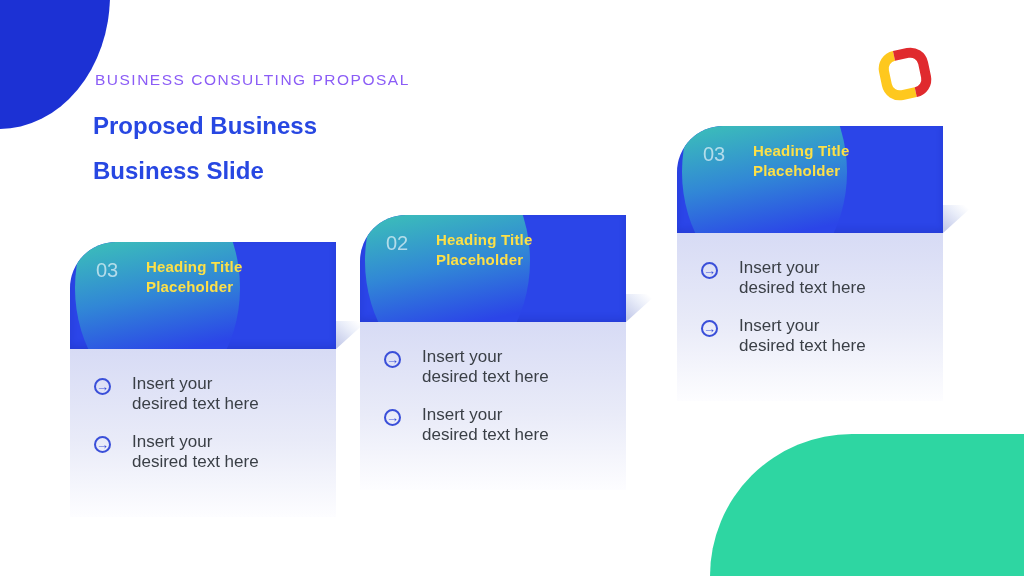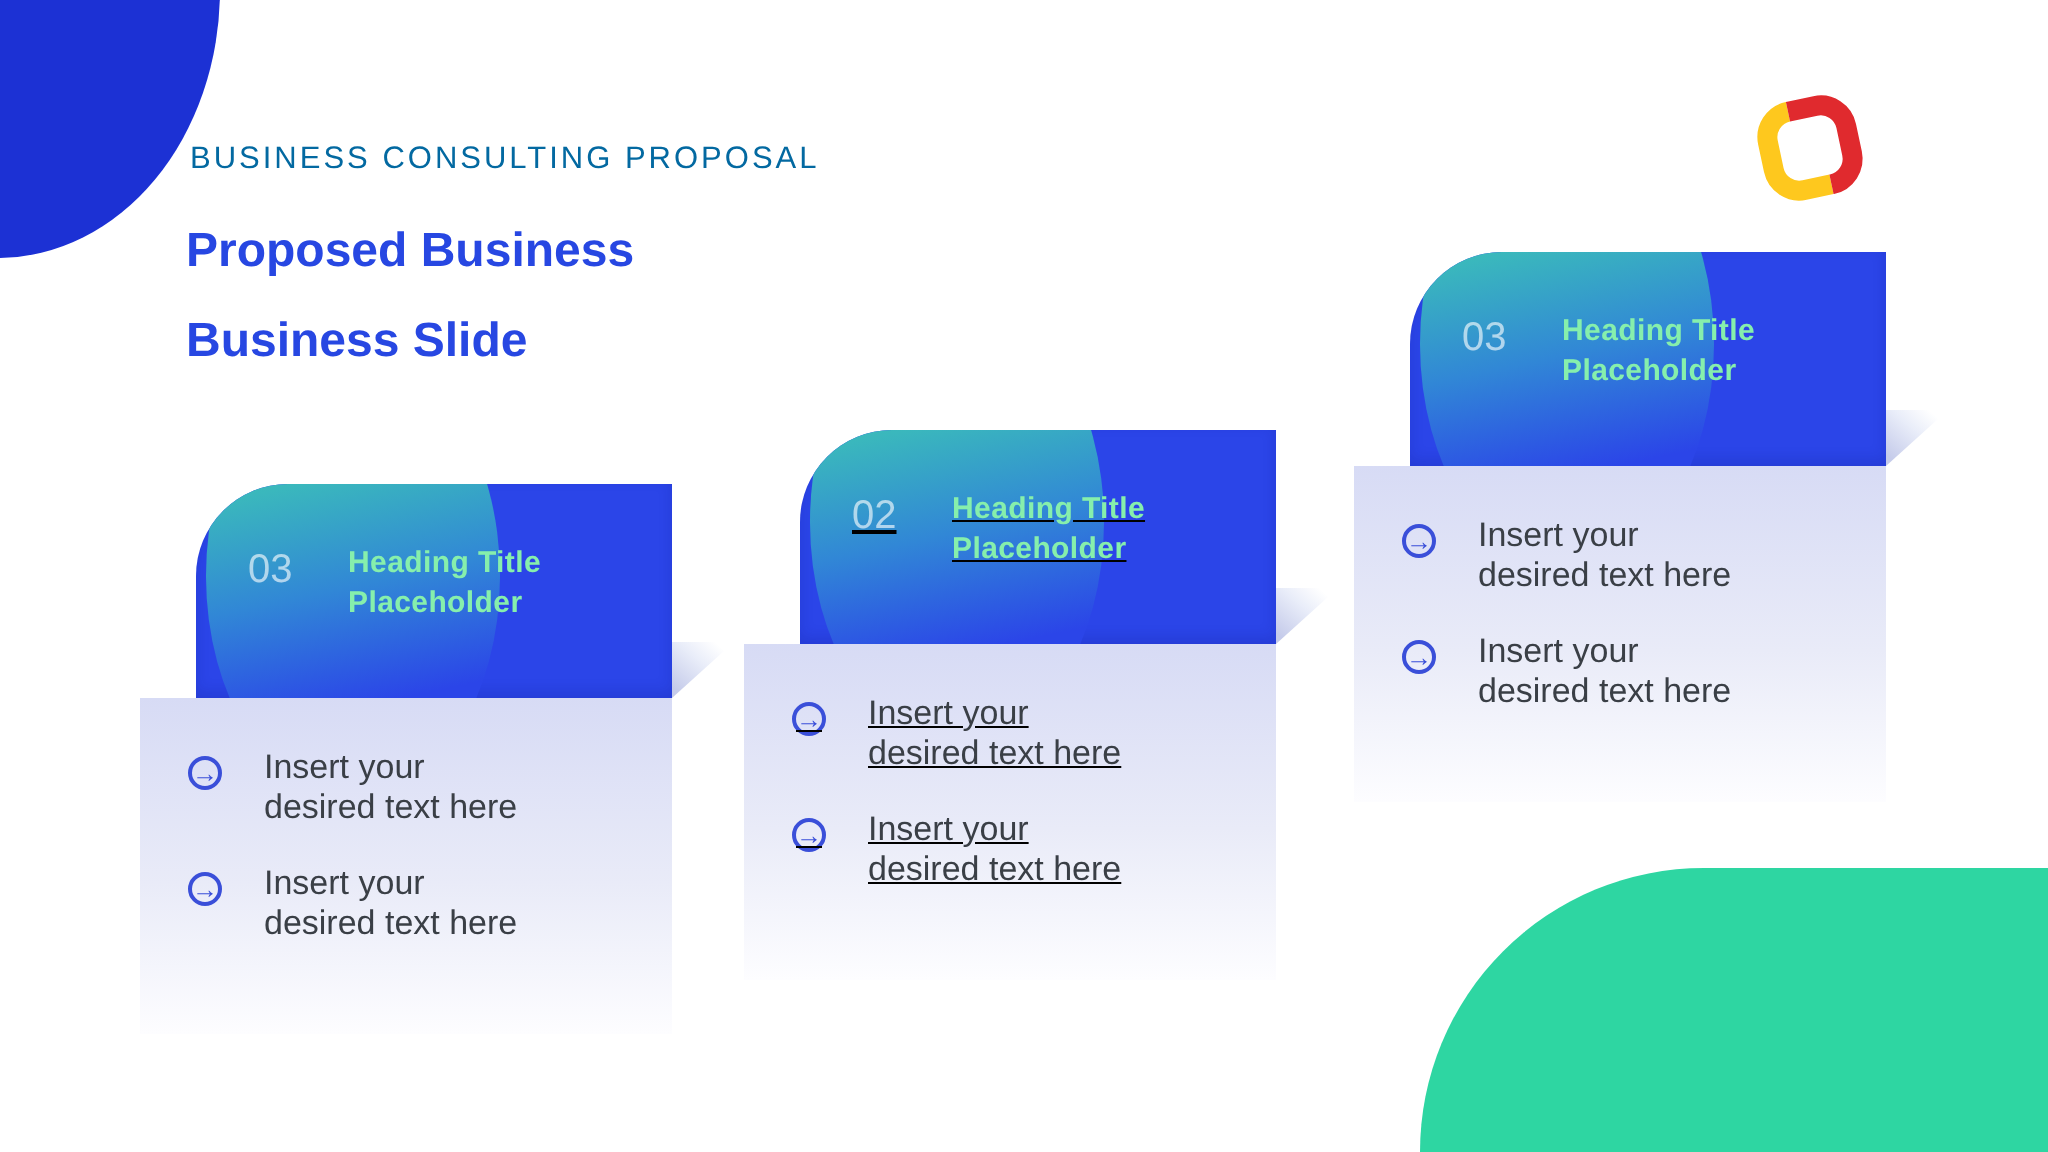--- a/index.html
+++ b/index.html
@@ -17,59 +17,58 @@
     border-radius:50%; background:#1c31d4;
   }
   .corner-teal {
     position:absolute; right:0; bottom:0; width:314px; height:142px;
     border-top-left-radius:145px; background:#2ed6a2;
   }
 
   
   .kicker {
     position:absolute; left:95px; top:71px;
-    font-size:15.5px; letter-spacing:1.5px; color:#0369a1; font-weight:400;
+    font-size:15.5px; letter-spacing:1.5px; color:#8b5cf6; font-weight:400;
   }
   .page-title {
     position:absolute; left:93px; top:103px;
     font-size:24px; line-height:45px; font-weight:700; color:#2747e2;
   }
   .page-title span { display:block; }
 
   
   .brand-logo {
     position:absolute; left:876px; top:45px; width:58px; height:58px;
     transform:rotate(-12deg);
   }
 
   
   .card { position:absolute; width:266px; }
   .card-1 { left:70px;  top:242px; }
-  .card-2 { left:372px; top:215px;text-decoration:underline; }
+  .card-2 { left:360px; top:215px; }
   .card-3 { left:677px; top:126px; }
 
   .card-header {
     position:relative; height:107px; overflow:hidden;
     background:#2b45e8; border-top-left-radius:46px;
-    display:flex; padding:30px 14px 0 26px;
+    display:flex; padding:15px 14px 0 26px;
     box-shadow:inset 0 -3px 7px rgba(15,25,140,.20);
-    margin-left:28px;
   }
   .header-blob {
     position:absolute; left:2%; top:-62%; width:62%; height:210%;
     border-radius:50%;
     background:linear-gradient(168deg, #43d6a2 6%, #3ab7bd 30%, #3187d6 52%, #2b45e8 76%);
   }
   .card-number {
     position:relative; z-index:1; flex:none; width:50px; margin-top:2px;
     font-size:20px; color:rgba(255,255,255,0.62);
   }
   .card-heading {
     position:relative; z-index:1; width:160px;
-    font-size:15px; line-height:20px; font-weight:700; color:#86efac;
+    font-size:15px; line-height:20px; font-weight:700; color:#fde047;
     letter-spacing:0.2px;
   }
   .header-fold {
     position:absolute; left:100%; top:79px; width:31px; height:28px;
     background:linear-gradient(to top right, #c5cbea 10%, #e9edf9 55%, #ffffff 85%);
     clip-path:polygon(0 0, 100% 0, 0 100%);
   }
 
   .card-body {
     height:168px; padding-top:25px;

